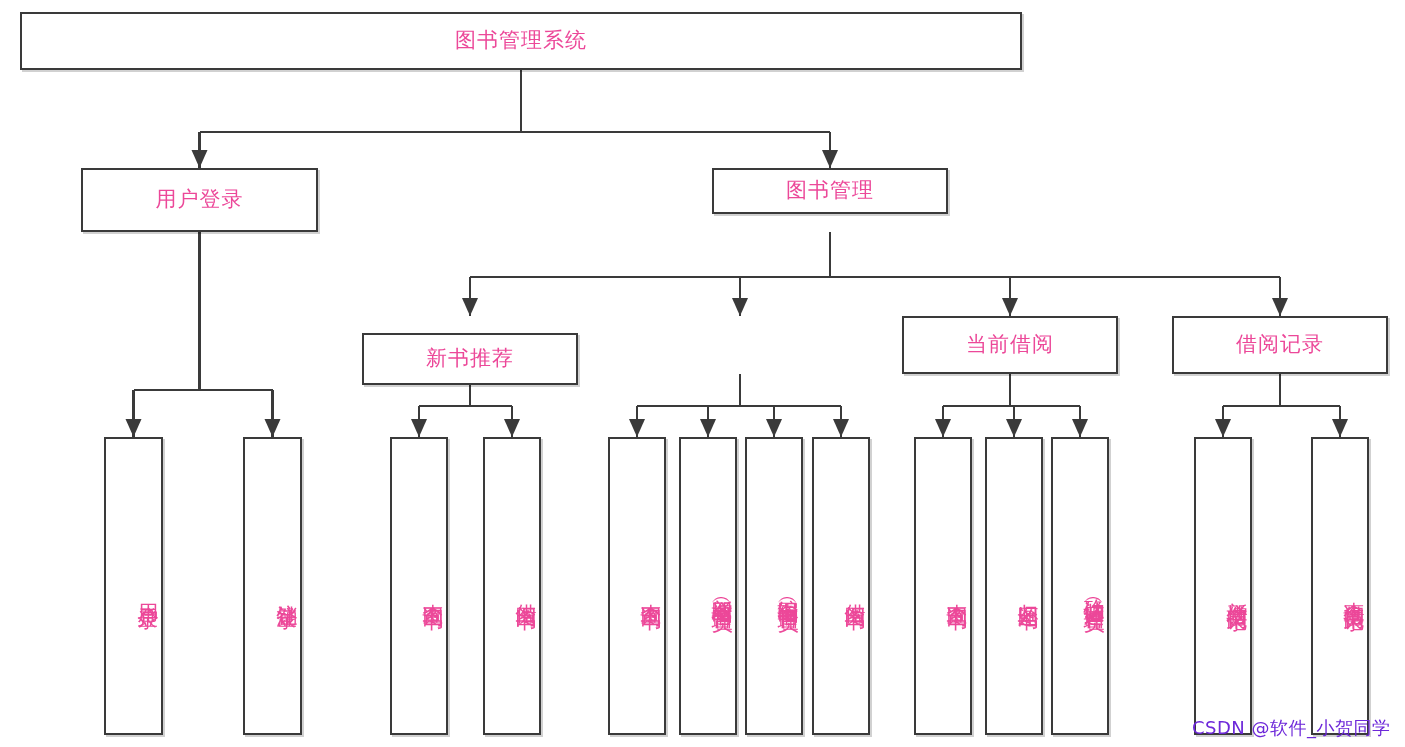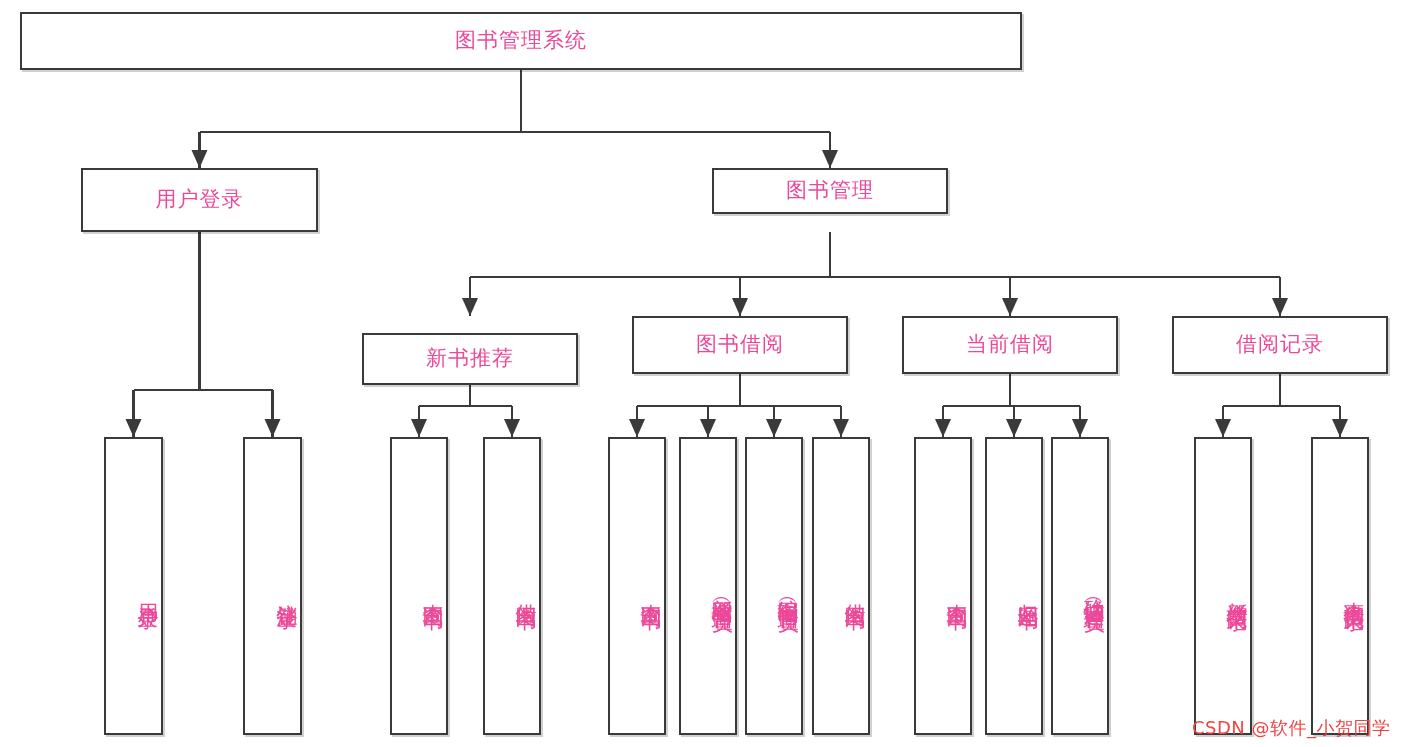--- a/index.html
+++ b/index.html
@@ -55,21 +55,21 @@
   }
   .node.vert .vlabel {
     writing-mode: vertical-rl;
     text-orientation: upright;
     display: block;
     max-height: 100%;
   }
   .watermark {
     position: absolute;
     font-size: 18px;
-    color: #ef4444;
+    color: #6d28d9;
     white-space: nowrap;
     z-index: 3;
     letter-spacing: 0.5px;
   }
 </style>
 </head>
 <body>
 
 <div id="canvas">
 
@@ -127,21 +127,20 @@
       <line x1="1340" y1="406" x2="1340" y2="437" stroke="#3a3a3a" stroke-width="2.5" shape-rendering="crispEdges"></line>
       <path d="M 1332 419 L 1348 419 L 1340 437 Z" fill="#3a3a3a"></path>
     </svg>
 
   <div class="node horiz" style="left: 20px; top: 12px; width: 1002px; height: 58px;">图书管理系统</div>
 
   <div class="node horiz" style="left: 81px; top: 168px; width: 237px; height: 64px;">用户登录</div>
   <div class="node horiz" style="left: 712px; top: 168px; width: 236px; height: 46px;">图书管理</div>
 
   <div class="node horiz" style="left: 362px; top: 333px; width: 216px; height: 52px;">新书推荐</div>
-  <div class="node horiz" style="left: 632px; top: 316px; width: 216px; height: 58px;">图书借阅</div>
   <div class="node horiz" style="left: 1172px; top: 316px; width: 216px; height: 58px;">借阅记录</div>
   <div class="node horiz" style="left: 902px; top: 316px; width: 216px; height: 58px;">当前借阅</div>
 
   <div class="node vert" style="left: 104px; top: 437px; width: 59px; height: 298px;">
       <span class="vlabel">用户登录</span>
     </div>
   <div class="node vert" style="left: 243px; top: 437px; width: 59px; height: 298px;">
       <span class="vlabel">注销登录</span>
     </div>
 

